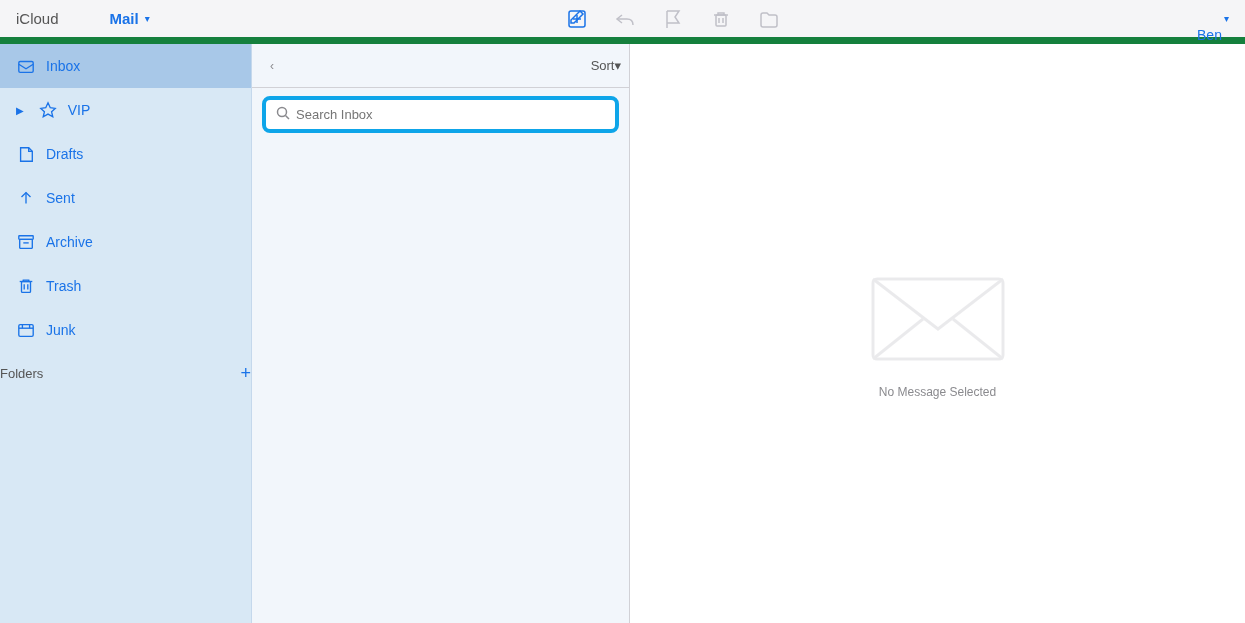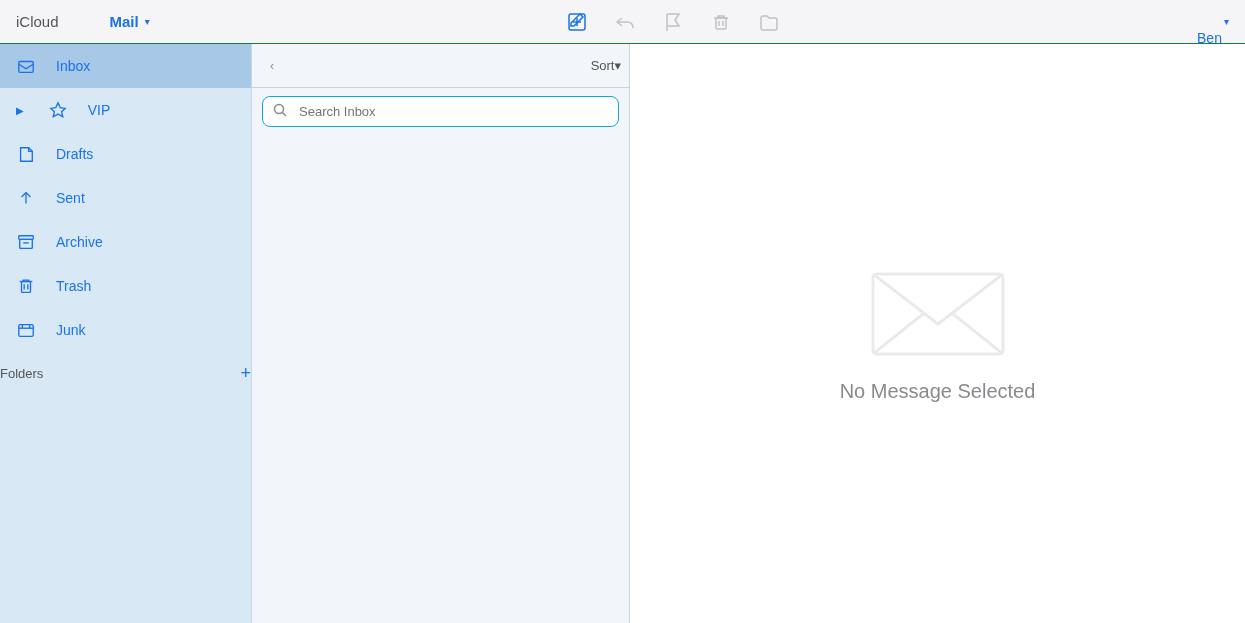--- a/index.html
+++ b/index.html
@@ -5,21 +5,21 @@
     * { box-sizing: border-box; margin: 0; padding: 0; }
     body { font-family: -apple-system, BlinkMacSystemFont, "Helvetica Neue", Arial, sans-serif; height: 623px; width: 1245px; overflow: hidden; background: #fff; }
 
     
     .header {
       display: flex;
       align-items: center;
       justify-content: space-between;
       height: 44px;
       background: #f5f5f7;
-      border-bottom: 1px solid #15803d;
+      border-bottom: 7px solid #15803d;
       padding: 0 16px;
     }
     .header-left {
       display: flex;
       align-items: center;
       gap: 4px;
     }
     .icloud-logo {
       font-size: 15px;
       color: #555;
@@ -83,21 +83,21 @@
       min-width: 252px;
       background: #d8e8f5;
       border-right: 1px solid #c5d8ec;
       display: flex;
       flex-direction: column;
       height: 100%;
     }
     .sidebar-item {
       display: flex;
       align-items: center;
-      gap: 20px;
+      gap: 10px;
       padding: 0 16px;
       height: 44px;
       cursor: pointer;
       font-size: 14px;
       color: #1a73e8;
     }
     .sidebar-item.active {
       background: #a8c8e8;
     }
     .sidebar-item .item-icon {
@@ -180,24 +180,24 @@
       cursor: pointer;
       display: flex;
       align-items: center;
       gap: 0;
     }
     .search-bar {
       display: flex;
       align-items: center;
       margin: 8px 10px;
       background: #fff;
-      border: 1px solid #0ea5e9;
+      border: 4px solid #0ea5e9;
       border-radius: 8px;
       padding: 6px 10px;
-      gap: 12px;
+      gap: 6px;
     }
     .search-icon-wrap {
       color: #8a8a8e;
       font-size: 14px;
     }
     .search-input {
       border: none;
       outline: none;
       background: transparent;
       font-size: 13px;
@@ -219,21 +219,21 @@
       align-items: center;
       justify-content: center;
     }
     .no-message-icon {
       width: 140px;
       height: 100px;
       margin-bottom: 16px;
       opacity: 0.25;
     }
     .no-message-text {
-      font-size: 20px;
+      font-size: 12px;
       color: #8a8a8e;
       font-weight: 400;
     }
   </style>
 </head>
 <body>
 
 <div class="header">
   <div class="header-left">
     <span class="icloud-logo">iCloud</span>

